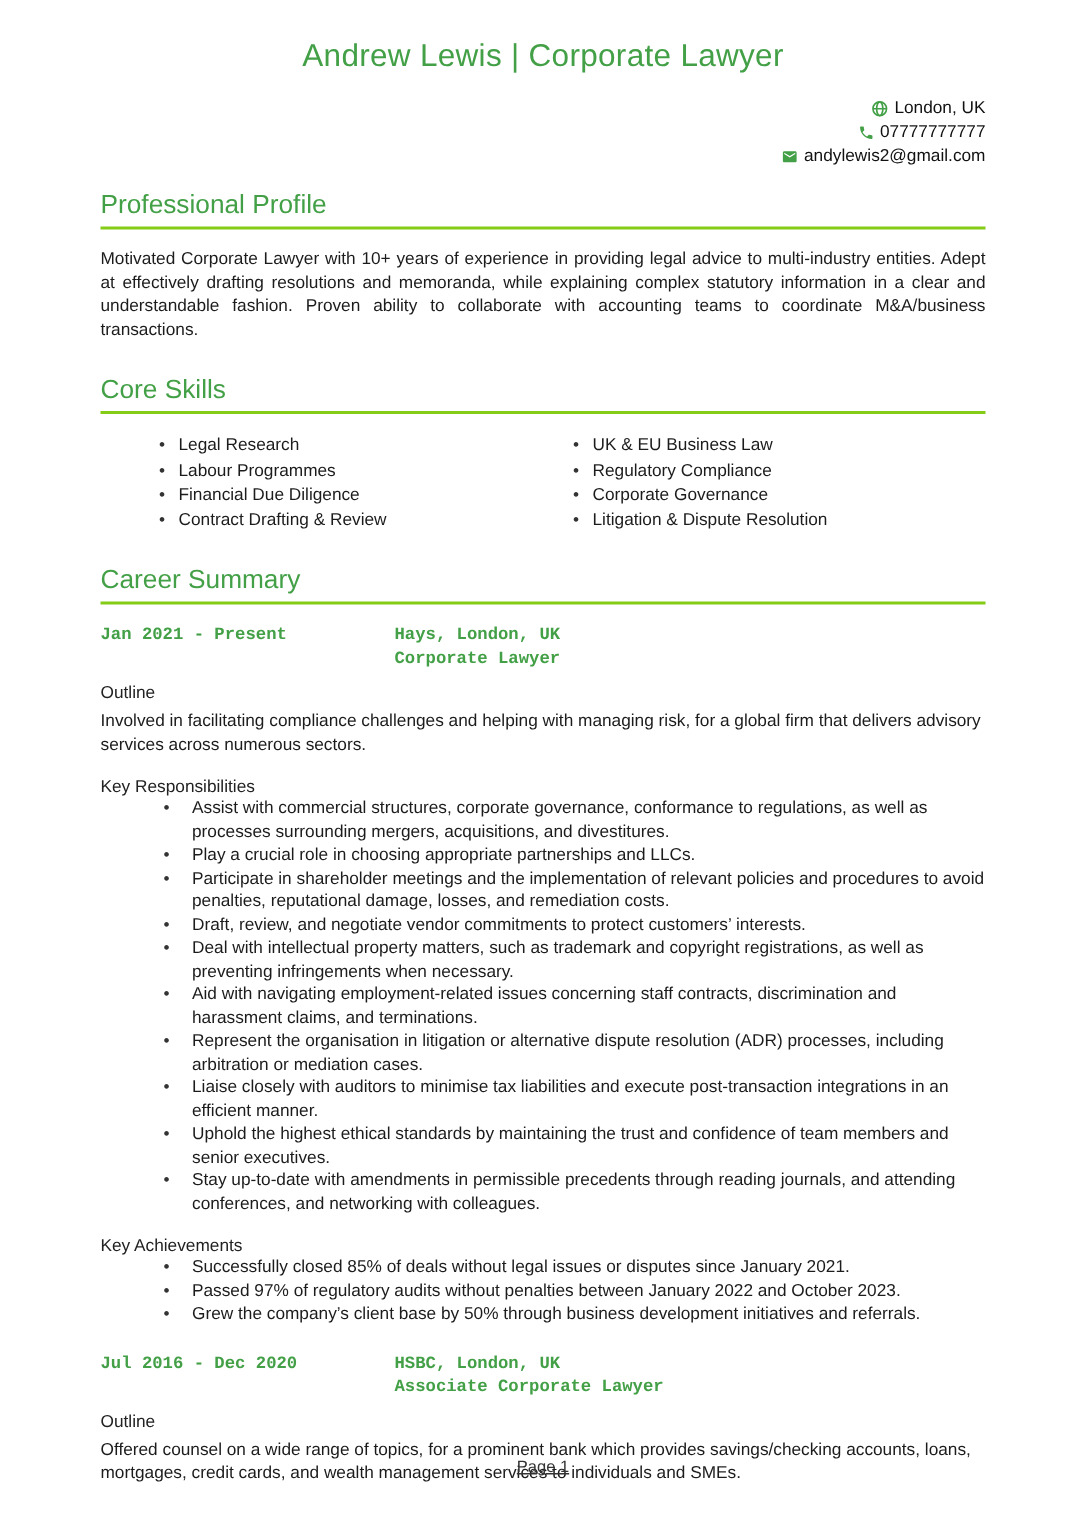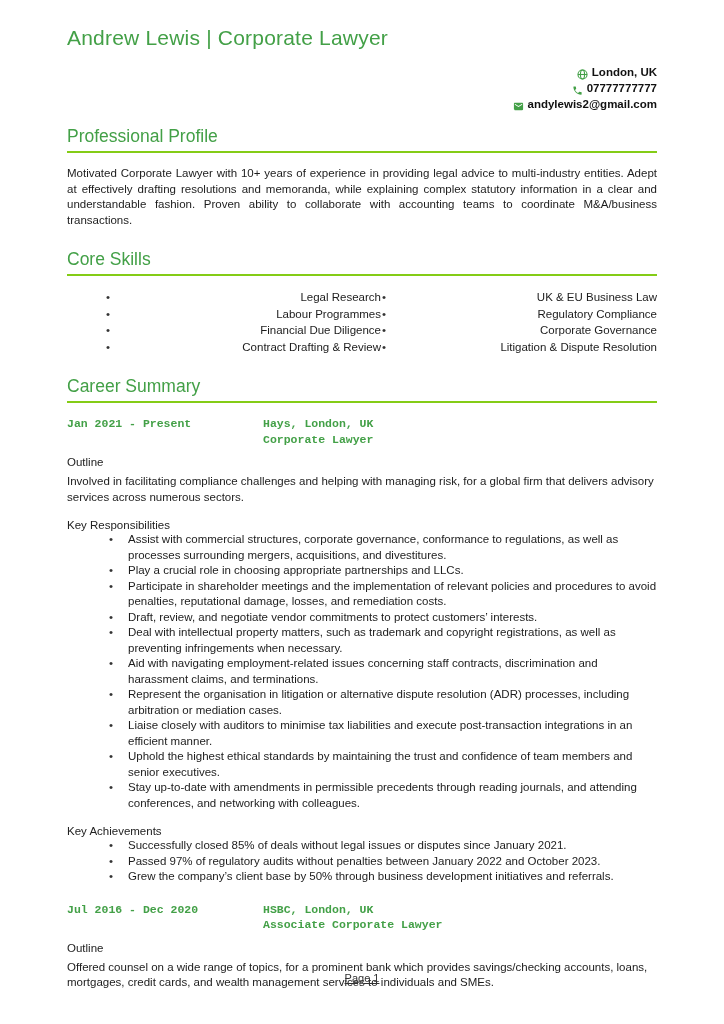--- a/index.html
+++ b/index.html
@@ -8,31 +8,31 @@
     width: 724px; height: 1024px;
     position: relative; overflow: hidden;
     font-family: "Liberation Sans", sans-serif;
     color: #212121;
     -webkit-font-smoothing: antialiased;
   }
   .page { padding: 26px 67px 0 67px; }
 
   
   .name-title {
-    text-align: left;
+    text-align: center;
     color: #43a047;
     font-size: 21px;
     font-weight: 400;
     margin-bottom: 14px;
     letter-spacing: 0.2px;
   }
   .contact { text-align: right; margin-bottom: 14px; }
   .contact-row {
-    display: flex; justify-content: flex-end; align-items: flex-end;
-    font-size: 11.5px; font-weight: 700; color: #111;
+    display: flex; justify-content: flex-end; align-items: center;
+    font-size: 11.5px; font-weight: 400; color: #111;
     line-height: 16px;
   }
   .contact-row .icon { display: inline-flex; margin-right: 4px; }
   .contact-row svg { width: 11px; height: 11px; }
 
   
   .section-heading {
     color: #43a047;
     font-size: 17.5px;
     font-weight: 400;
@@ -51,21 +51,20 @@
 
   
   .skills-cols { display: flex; padding-left: 38px; margin-top: 2px; }
   .skills-col { width: 290px; list-style: none; }
   .skills-col li {
     position: relative;
     padding-left: 14px;
     font-size: 11.5px;
     line-height: 16.5px;
     color: #1c1c1c;
-    text-align: right;
   }
   .skills-col li::before {
     content: "\2022";
     position: absolute; left: 1px; top: 0;
     color: #333;
   }
 
   
   .job-header { display: flex; margin-bottom: 9px; font-family: Liberation Mono, monospace; }
   .job-dates {

